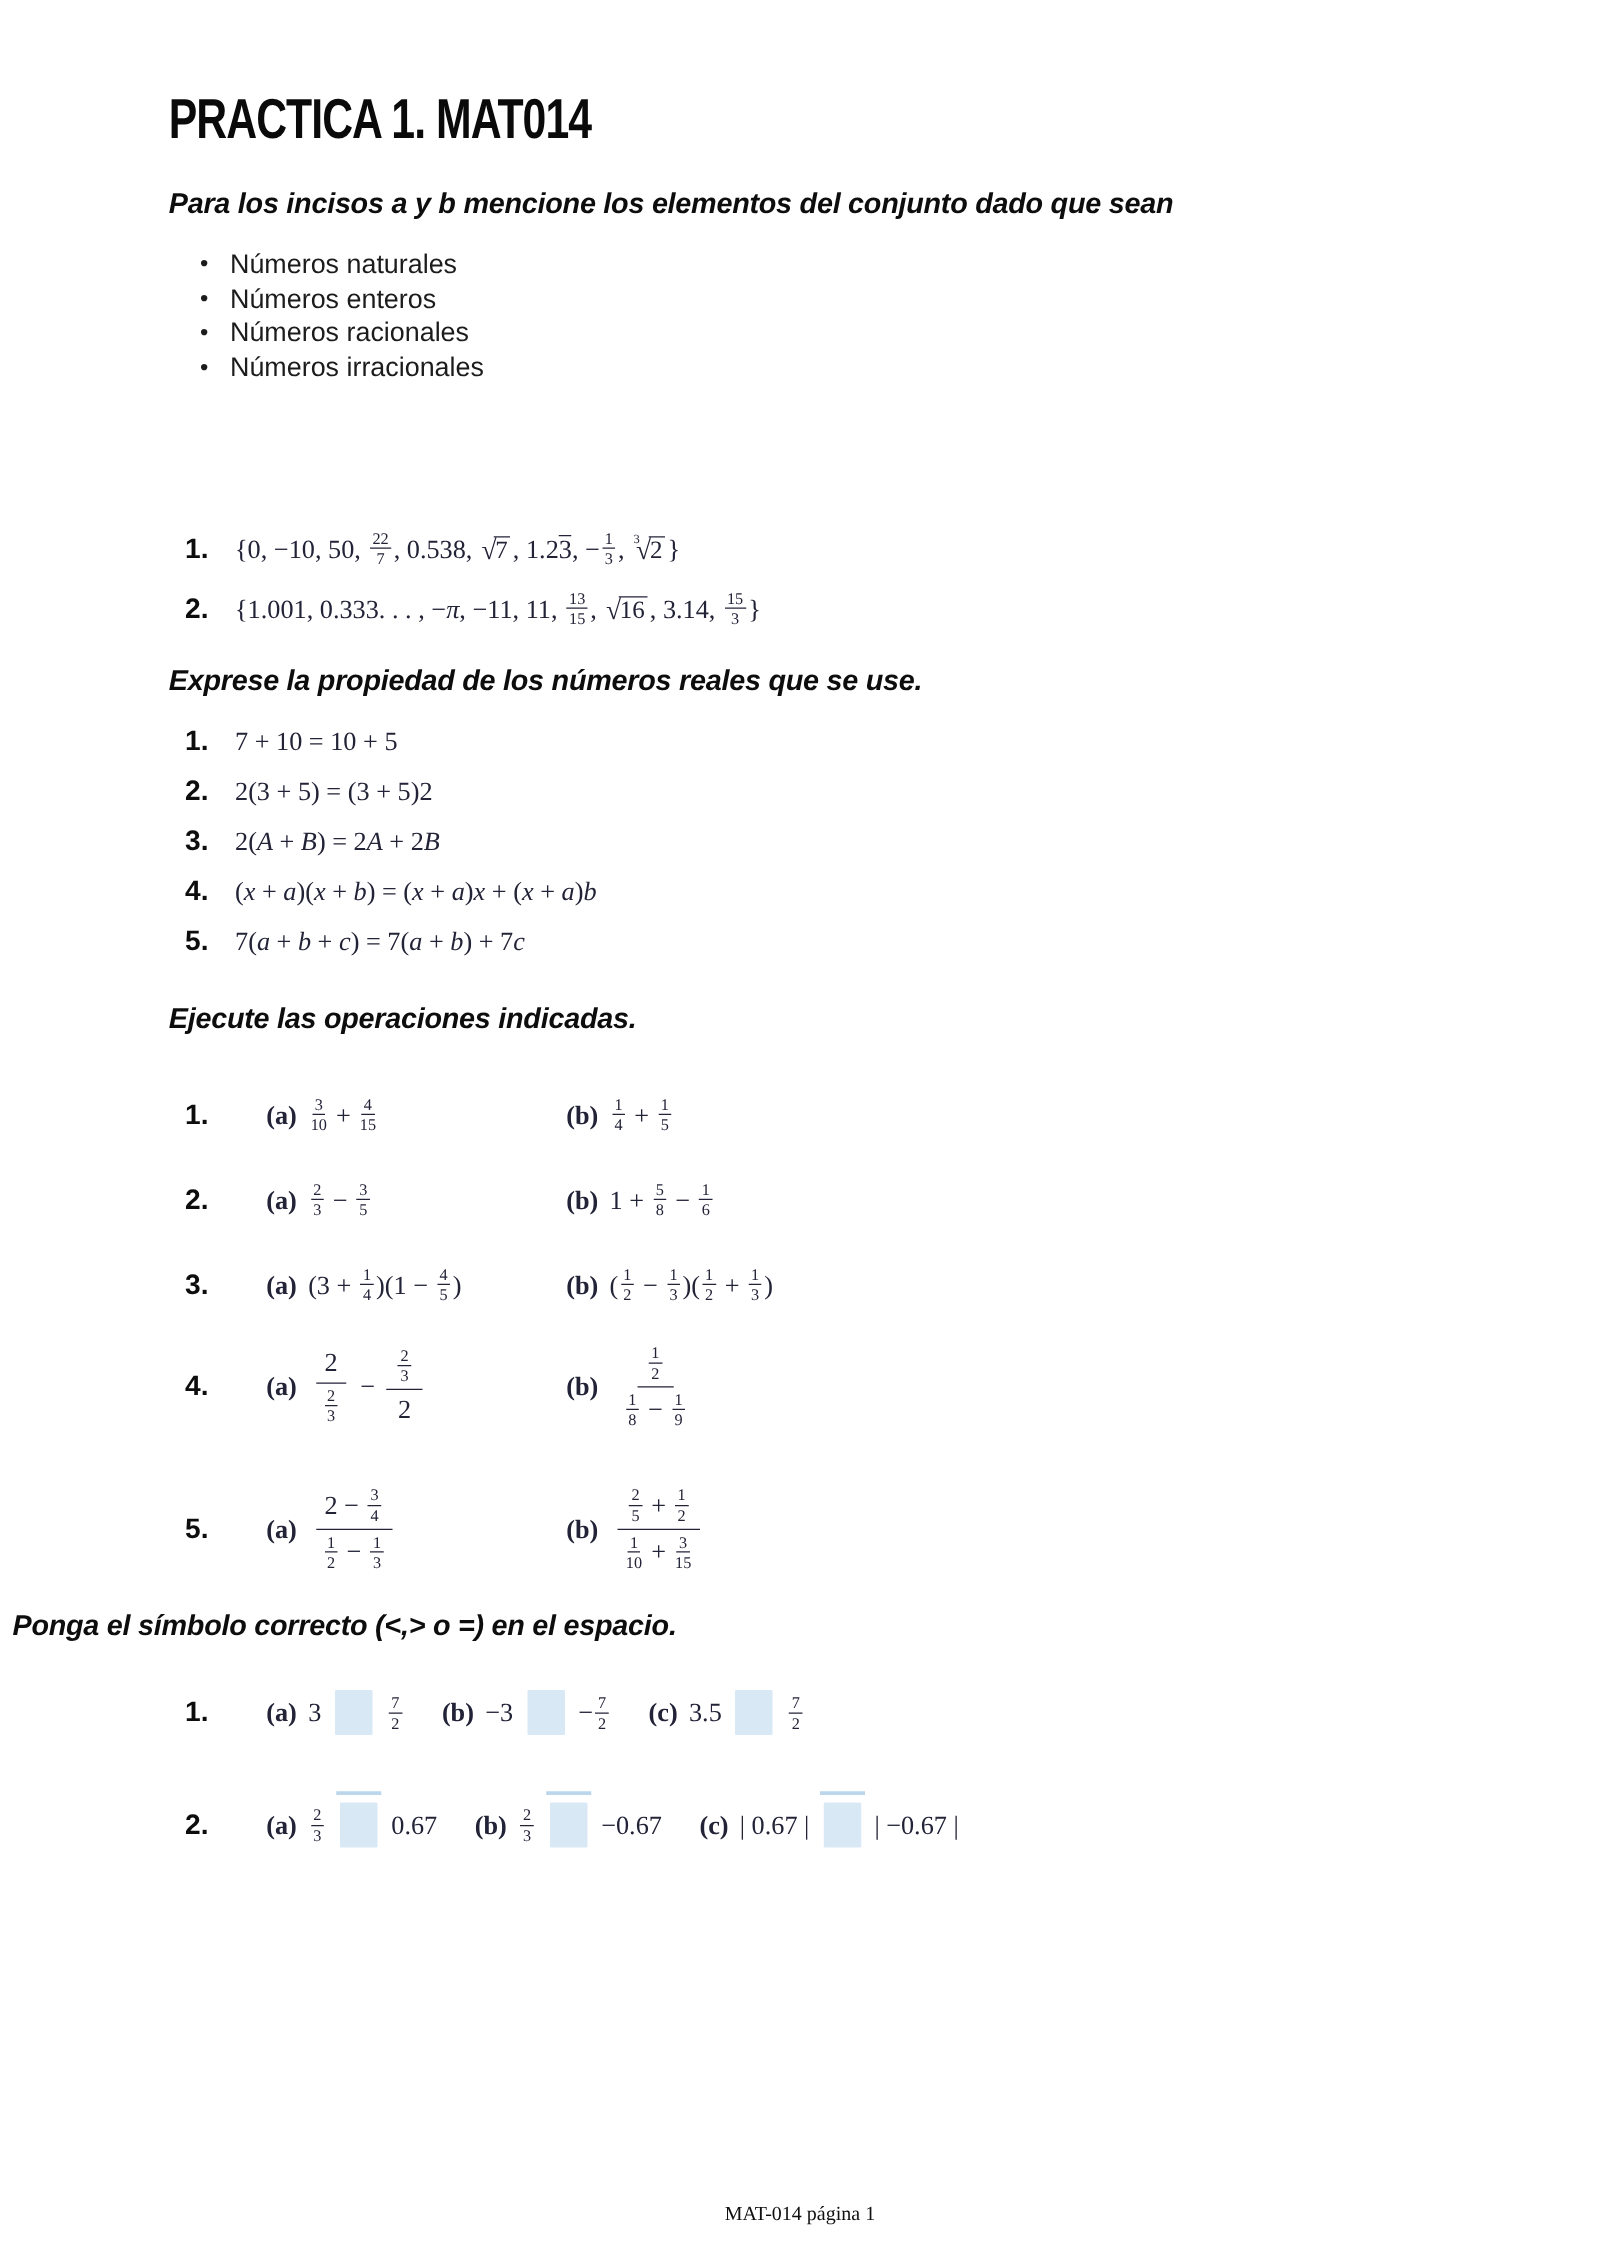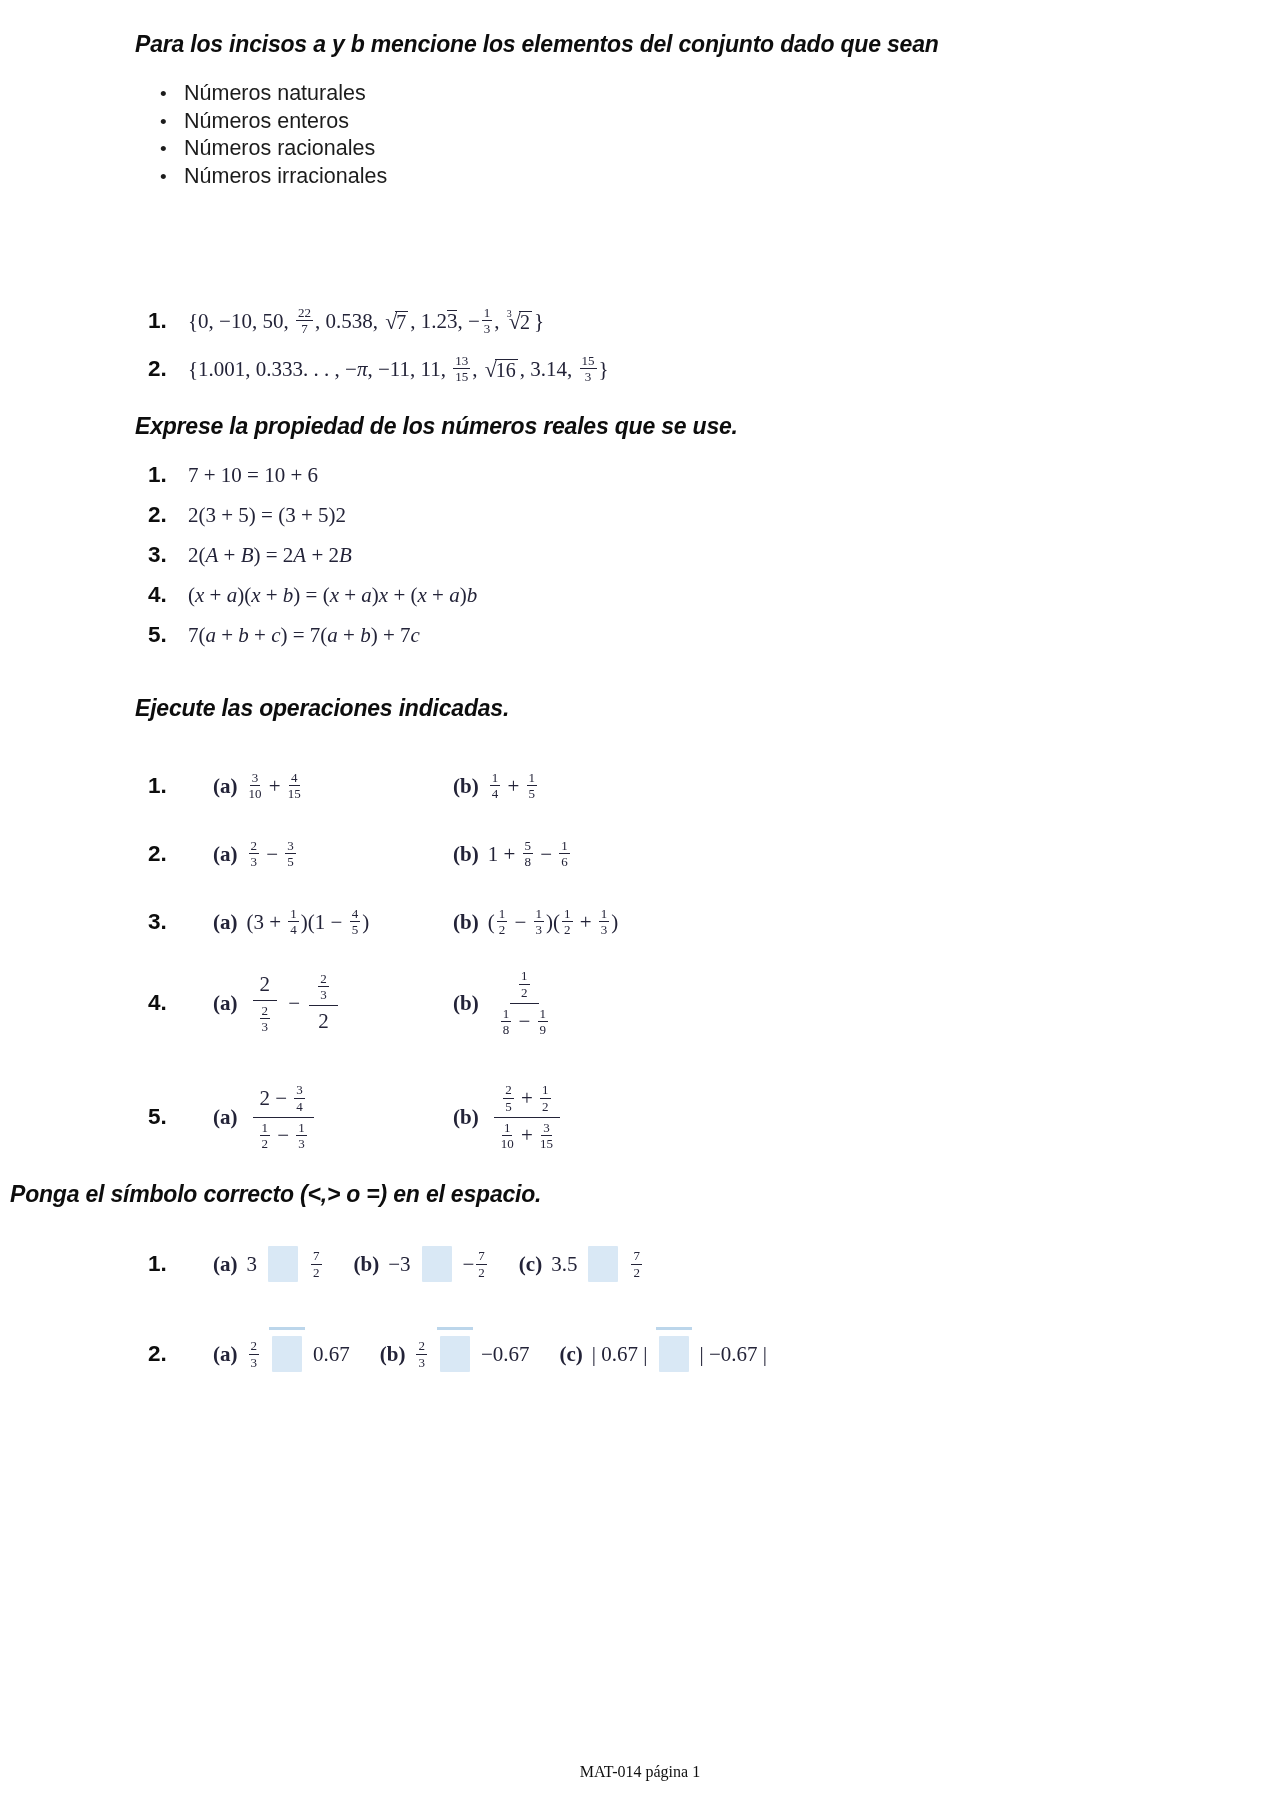--- a/index.html
+++ b/index.html
@@ -9,21 +9,21 @@
   
   .doc-title{margin:0;padding:72px 0 0 135px;font-size:45px;line-height:46px;color:#0a0a0a;font-weight:700;}
   .cond{display:inline-block;transform:scaleX(0.76);transform-origin:left center;letter-spacing:-1px;white-space:nowrap;}
   .subtitle{margin-top:54px;width:1210px;text-align:center;font-style:italic;font-size:28px;line-height:34px;color:#1a1a1a;}
   .sec-title{margin:46px 0 0 135px;font-size:31px;line-height:32px;color:#0a0a0a;font-weight:700;}
 
   
   .prompt{margin:0;padding-left:135px;font-weight:700;font-style:italic;font-size:23px;line-height:28px;color:#0d0d0d;letter-spacing:-0.2px;}
   .p-intro{margin-top:30px;}
   .p-props{margin-top:24px;}
-  .p-ops{margin-top:44px;}
+  .p-ops{margin-top:32px;}
   .p-sym{margin-top:28px;padding-left:10px;}
 
   
   .bullets{margin:22px 0 0 0;padding:0 0 0 160px;list-style:none;font-size:21.5px;color:#1c1c1c;}
   .bullets li{display:flex;line-height:27.5px;}
   .bullets .dot{width:24px;font-size:19px;}
 
   
   .num-list{margin:0;padding:0;}
   .sets{margin-top:112px;}
@@ -78,20 +78,21 @@
   .ans-box.lined::after{content:'';position:absolute;top:-9px;left:-3px;right:-3px;height:2.5px;background:var(--box-line,#bcd6eb);}
 
   .footer{position:absolute;left:0;right:0;top:1763px;text-align:center;
           font-family:"Liberation Serif","DejaVu Serif",serif;font-size:16px;color:#101010;}
 </style>
 </head>
 <body>
 
 <div class="page">
 
+  <h1 class="doc-title"><span class="cond">PRACTICA 1. MAT014</span></h1>
 
 
 
   <p class="prompt p-intro">Para los incisos a y b mencione los elementos del conjunto dado que sean</p>
 
   <ul class="bullets" id="bullets">
       <li>
         <span class="dot">•</span>
         <span>Números naturales</span>
       </li>
@@ -118,21 +119,21 @@
         <span class="row-num">2.</span>
         <span class="math"><span class="m-txt">{1.001, 0.333. . . , −</span><span class="m-it">π</span><span class="m-txt">, −11, 11, </span><span class="sfrac"><span class="fn">13</span><span class="fd">15</span></span><span class="m-txt">, </span><span class="m-sqrt"><span class="rsign">√</span><span class="rval">16</span></span><span class="m-txt">, 3.14, </span><span class="sfrac"><span class="fn">15</span><span class="fd">3</span></span><span class="m-txt">}</span></span>
       </div>
     </div>
 
   <p class="prompt p-props">Exprese la propiedad de los números reales que se use.</p>
 
   <div class="num-list props" id="props-list">
       <div class="row">
         <span class="row-num">1.</span>
-        <span class="math"><span class="m-txt">7 + 10 = 10 + 6</span></span>
+        <span class="math"><span class="m-txt">7 + 10 = 10 + 5</span></span>
       </div>
       <div class="row">
         <span class="row-num">2.</span>
         <span class="math"><span class="m-txt">2(3 + 5) = (3 + 5)2</span></span>
       </div>
       <div class="row">
         <span class="row-num">3.</span>
         <span class="math"><span class="m-txt">2(</span><span class="m-it">A</span><span class="m-txt"> + </span><span class="m-it">B</span><span class="m-txt">) = 2</span><span class="m-it">A</span><span class="m-txt"> + 2</span><span class="m-it">B</span></span>
       </div>
       <div class="row">

